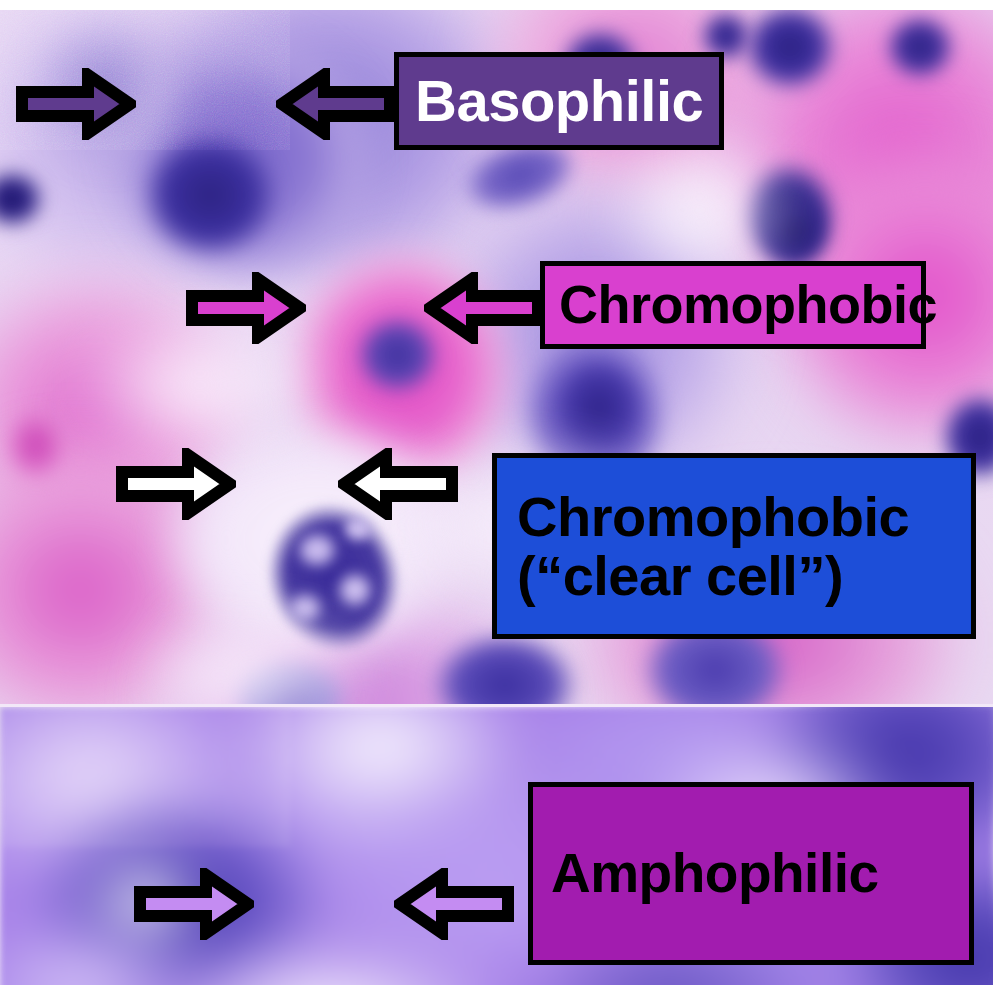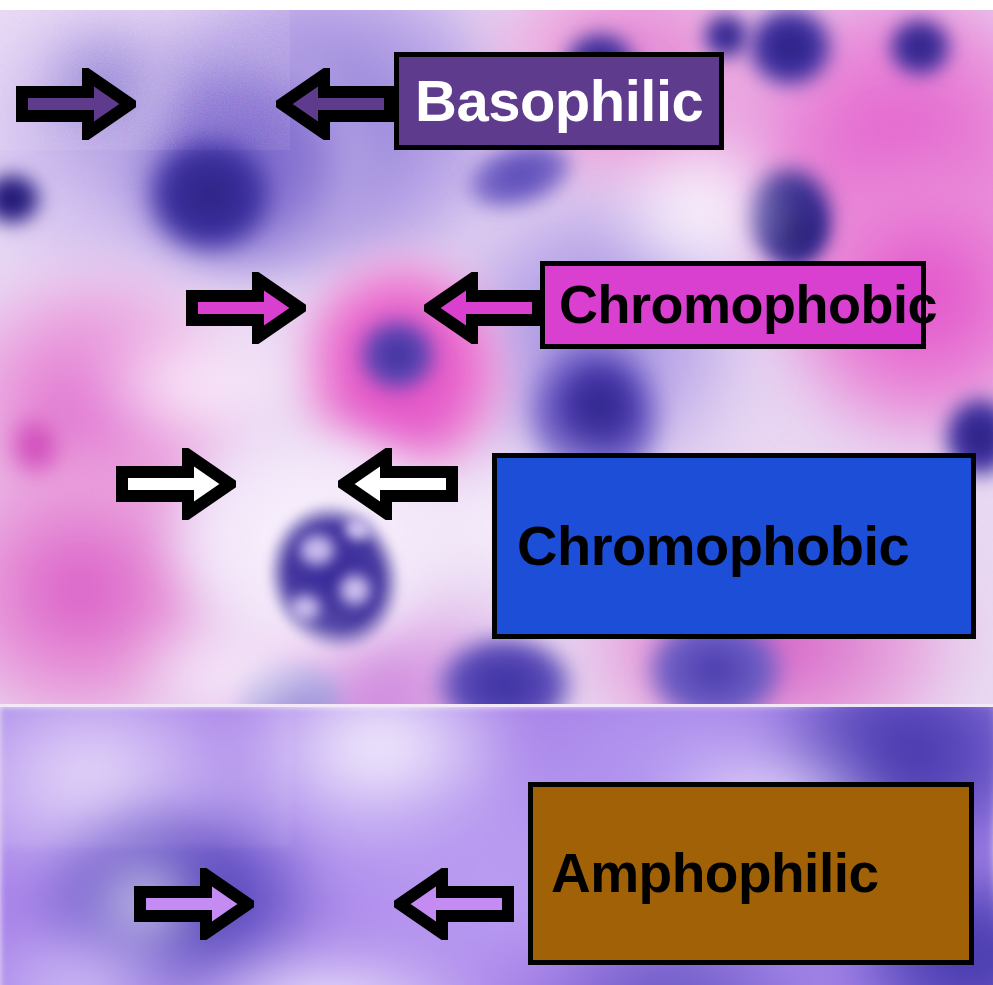--- a/index.html
+++ b/index.html
@@ -87,21 +87,21 @@
   }
   #callout-chromophobic {
     left: 492px; top: 443px; width: 484px; height: 186px;
     background: #1d4ed8;
     color: #000000;
     font-size: 56px;
     padding: 0 20px;
   }
   #callout-amphophilic {
     left: 528px; top: 772px; width: 446px; height: 183px;
-    background: #a16207;
+    background: #a21caf;
     color: #000000;
     font-size: 55px;
     padding: 0 18px;
   }
 
   
   .arrow {
     position: absolute;
     display: block;
   }
@@ -235,19 +235,20 @@
   <div class="callout" id="callout-basophilic">
     <span class="line">Basophilic</span>
   </div>
 
   <div class="callout" id="callout-eosinophilic">
     <span class="line">Chromophobic</span>
   </div>
 
   <div class="callout" id="callout-chromophobic">
     <span class="line">Chromophobic</span>
+    <span class="line">(“clear cell”)</span>
   </div>
 
   <div class="callout" id="callout-amphophilic">
     <span class="line">Amphophilic</span>
   </div>
 
 </div>
 
 </body></html>

